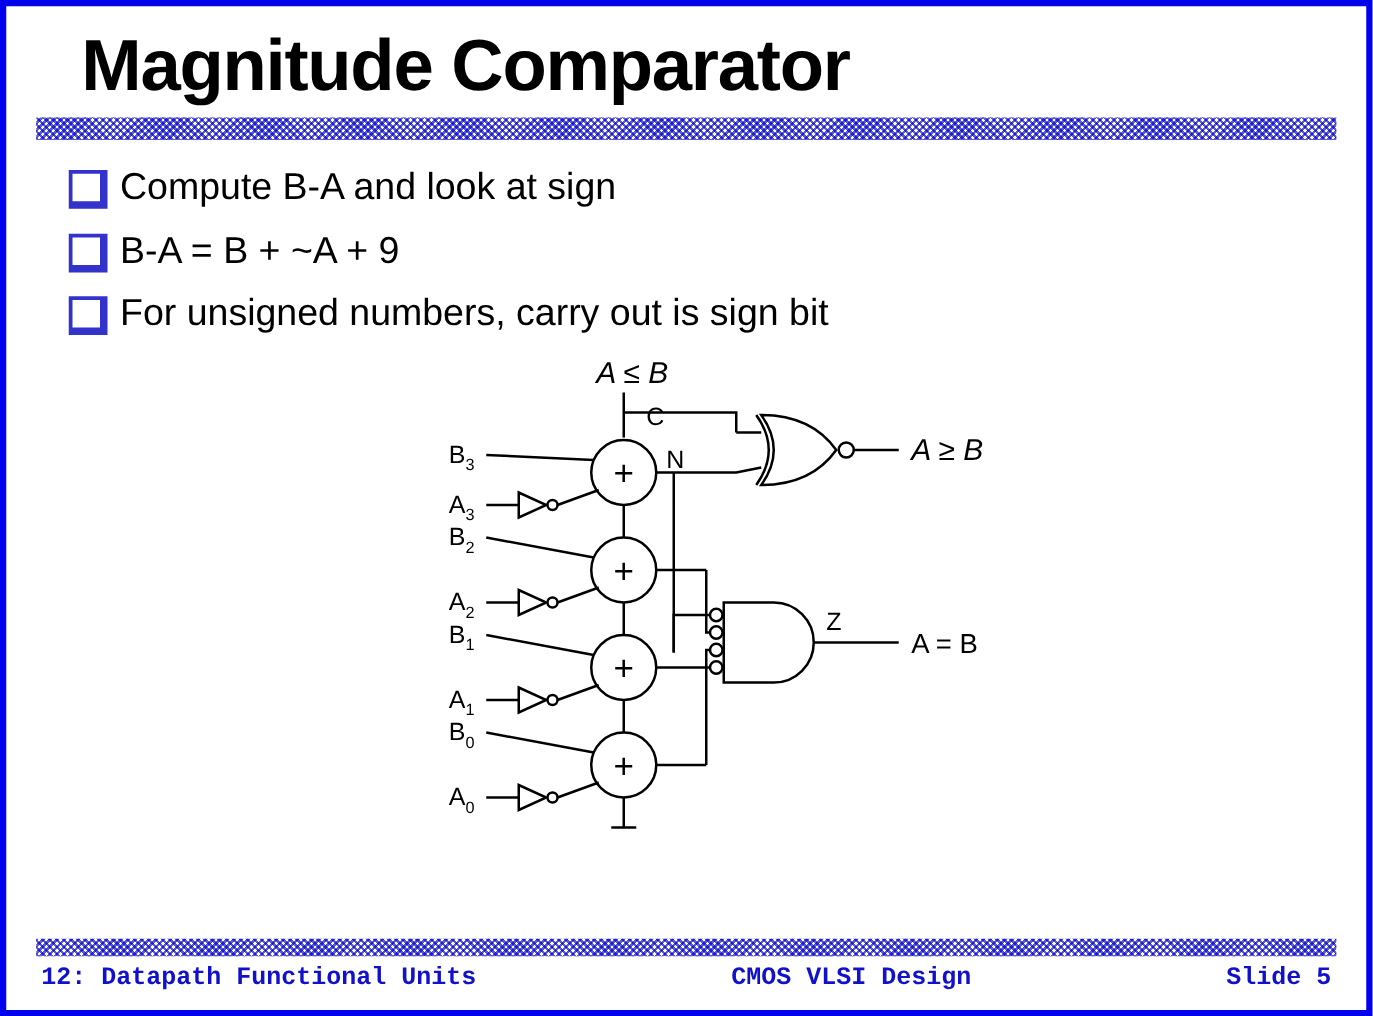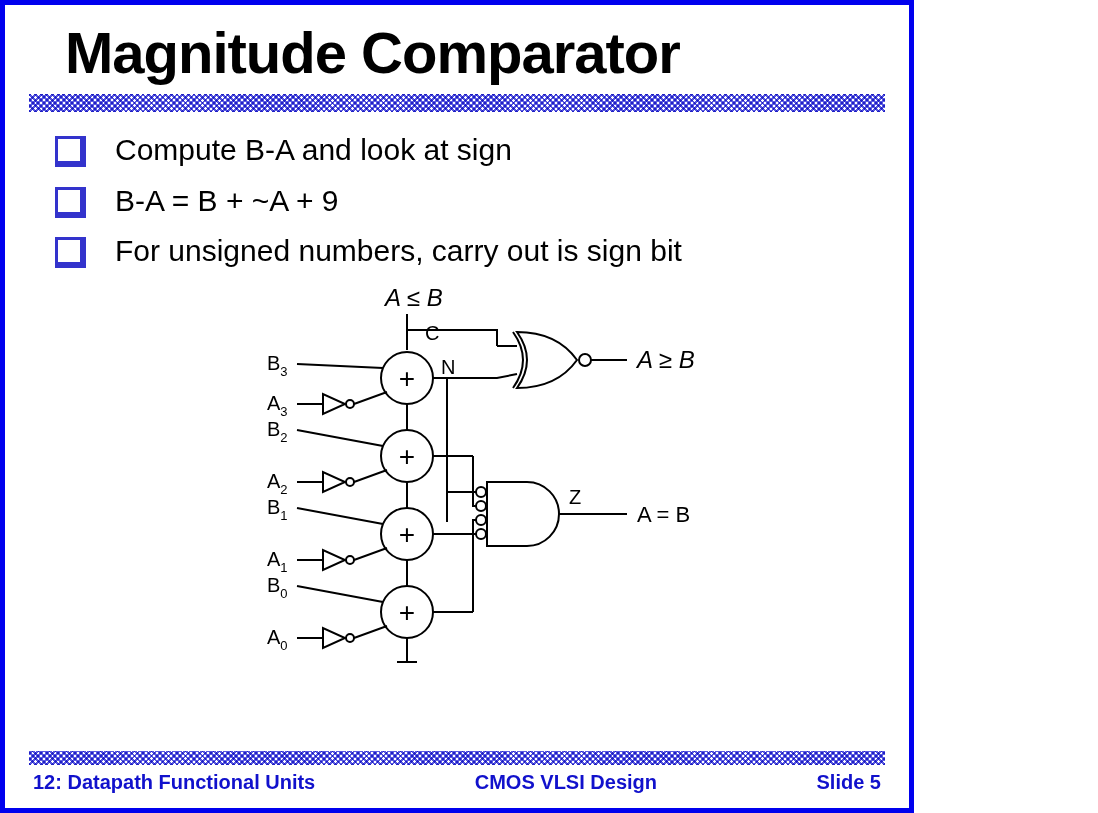--- a/index.html
+++ b/index.html
@@ -2,21 +2,21 @@
 <html><head>
 <meta charset="utf-8">
 <style>
   * { box-sizing: border-box; margin: 0; padding: 0; }
   html, body { width: 1098px; height: 813px; }
   body {
     font-family: Arial, Helvetica, sans-serif;
     background: #fff;
   }
   .slide {
-    width: 914px;
+    width: 1098px;
     height: 813px;
     border: 5px solid #0000ee;
     background: #fff;
     position: relative;
     padding: 0;
   }
   .title {
     font-family: "Arial Black", Arial, sans-serif;
     font-weight: 900;
     font-size: 58px;
@@ -37,21 +37,21 @@
     background-blend-mode: multiply;
   }
   .bullets {
     padding-left: 50px;
     font-size: 30px;
     color: #000;
   }
   .bullets li {
     list-style: none;
     position: relative;
-    padding-left: 60px;
+    padding-left: 41px;
     margin-bottom: 10px;
     line-height: 1.35;
   }
   .bullets li::before {
     content: "";
     position: absolute;
     left: 0;
     top: 6px;
     width: 22px;
     height: 22px;
@@ -76,20 +76,21 @@
     height: 14px;
     margin: 0 24px 6px 24px;
   }
   .footer-row {
     display: flex;
     justify-content: space-between;
     padding: 0 28px;
     font-weight: bold;
     color: #1111cc;
     font-size: 20px;
+    font-family: Liberation Mono, monospace;
   }
   .footer-center { text-align: right; }
   svg text { font-family: Arial, Helvetica, sans-serif; }
 </style>
 </head>
 <body>
 
 <div class="slide">
 
   <h1 class="title">Magnitude Comparator</h1>

